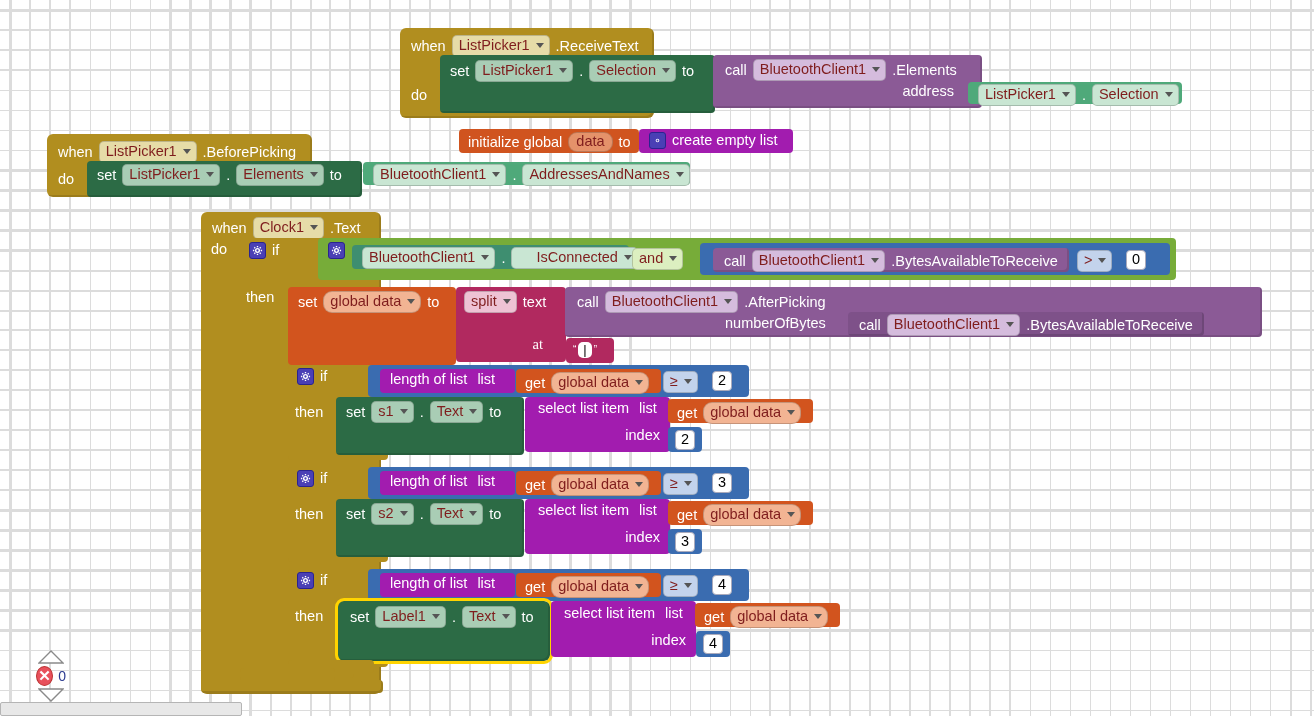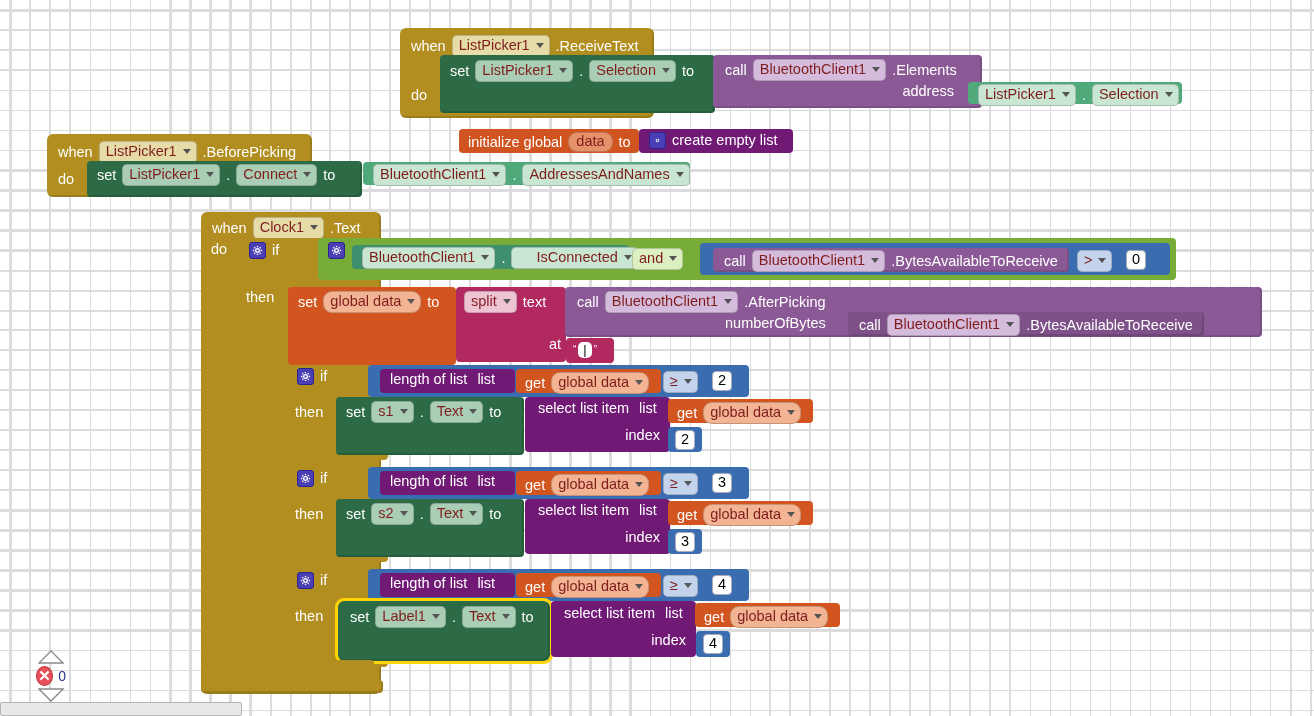--- a/index.html
+++ b/index.html
@@ -78,21 +78,21 @@
   .logic { background:#77AC39; border-radius:4px; }
 
   
   .math { background:#3A6CB0; border-radius:4px; }
 
   
   .text { background:#B1295F; border-radius:4px; }
   .text .field { background:#EEC3D4; }
 
   
-  .list { background:#701a75; border-radius:4px; }
+  .list { background:#a21caf; border-radius:4px; }
 
   
   .vari { background:#D2541E; border-radius:4px; }
   .vari .field { background:#F2B493; }
   .varinit { background:#D0541F; border-radius:4px; }
   .varinit .field { background:#E5926A; }
 
   
   .gear {
     width:17px;height:17px;border-radius:3px;background:#4A3FB5;
@@ -213,21 +213,21 @@
 
   <div class="blk setter" style="left:87px; top:161px; width:275px; height:36px;">
     <div class="row" style="position:absolute; left:10px; top:3px;">
       <span class="lbl">set</span>
       <span class="field">
         <span>ListPicker1</span>
         <i class="tri"></i>
       </span>
       <span class="lbl">.</span>
       <span class="field">
-        <span>Connect</span>
+        <span>Elements</span>
         <i class="tri"></i>
       </span>
       <span class="lbl">to</span>
     </div>
   </div>
 
   <div class="blk getter" style="left:363px; top:162px; width:327px; height:23px;">
     <div class="row" style="position:absolute; left:10px; top:2px;">
       <span class="field">
         <span>BluetoothClient1</span>
@@ -324,21 +324,21 @@
   </div>
 
   <div class="blk text" style="left:456px; top:287px; width:110px; height:75px;">
     <div class="row" style="position:absolute; left:8px; top:4px;">
       <span class="field" style="background:#EEC3D4;">
         <span>split</span>
         <i class="tri"></i>
       </span>
       <span class="lbl">text</span>
     </div>
-    <span class="lbl" style="position:absolute; right:5px; top:50px;">at</span>
+    <span class="lbl" style="position:absolute; right:23px; top:50px;font-family:Liberation Serif, serif;">at</span>
   </div>
 
   <div class="blk text" style="left:566px; top:338px; width:48px; height:25px;">
     <div class="row" style="position:absolute; left:7px; top:4px; gap:2px;">
       <span class="lbl" style="font-size:10px;">“</span>
       <span style="background:#fff;border-radius:5px;color:#000;font-size:13px;padding:0 5px;line-height:16px;">|</span>
       <span class="lbl" style="font-size:10px;">”</span>
     </div>
   </div>
 

